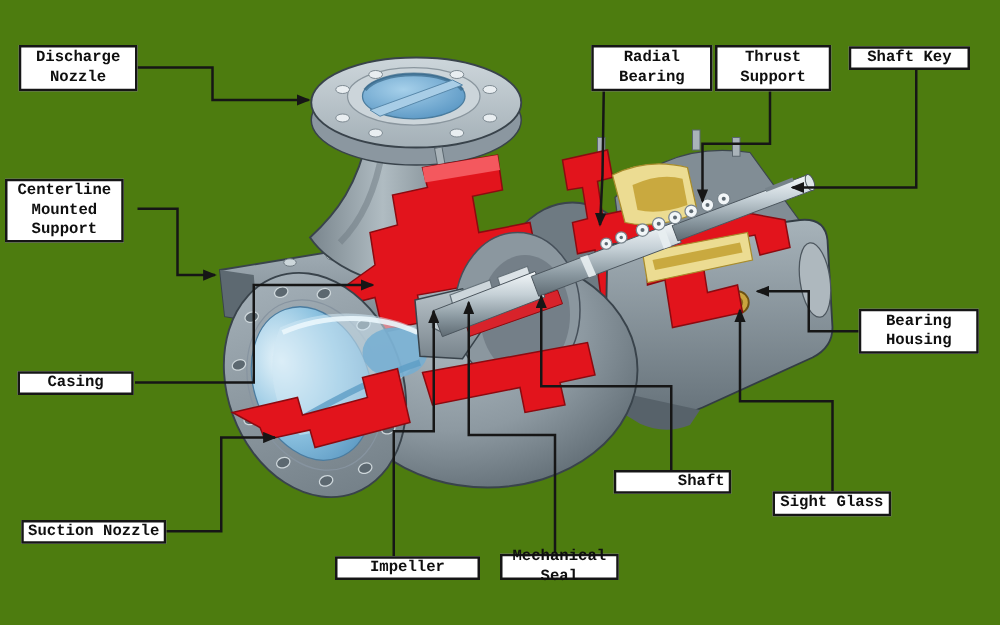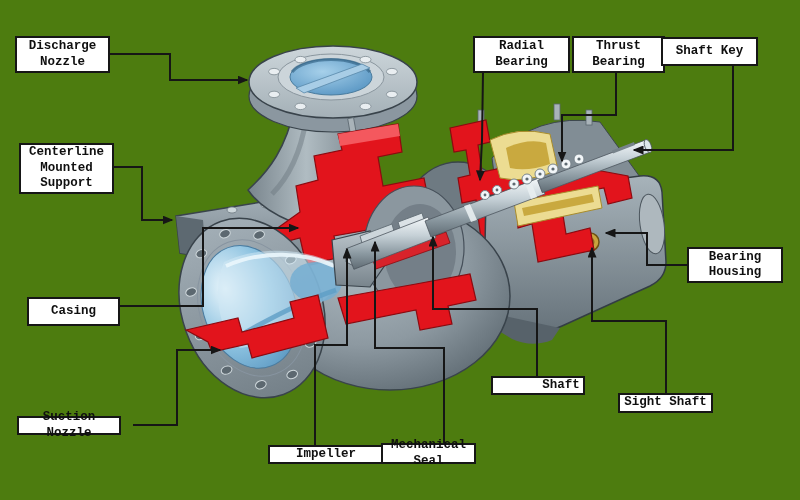--- a/index.html
+++ b/index.html
@@ -248,41 +248,41 @@
       <polyline points="687,265 647,265 647,233 606,233" marker-end="url(#arrow)"></polyline>
       <polyline points="483,73 482,140 480,180" marker-end="url(#arrow)"></polyline>
       <polyline points="616,73 616,115 562,115 562,161" marker-end="url(#arrow)"></polyline>
       <polyline points="733,56 733,150 634,150" marker-end="url(#arrow)"></polyline>
     </g>
   </svg>
 
   <div class="lbl" style="left:15px;top:36px;width:95px;height:37px;">Discharge
 Nozzle</div>
 
-  <div class="lbl" style="left:19px;top:143px;width:95px;height:51px;">Centerline
+  <div class="lbl" style="left:4px;top:143px;width:95px;height:51px;">Centerline
 Mounted
 Support</div>
 
-  <div class="lbl" style="left:27px;top:297px;width:93px;height:29px;">Casing</div>
-
-  <div class="lbl" style="left:17px;top:416px;width:104px;height:19px;">Suction Nozzle</div>
+  <div class="lbl" style="left:14px;top:297px;width:93px;height:19px;">Casing</div>
+
+  <div class="lbl" style="left:17px;top:416px;width:116px;height:19px;">Suction Nozzle</div>
 
   <div class="lbl" style="left:268px;top:445px;width:116px;height:19px;">Impeller</div>
 
-  <div class="lbl" style="left:381px;top:443px;width:95px;height:21px;">Mechanical
+  <div class="lbl" style="left:400px;top:443px;width:95px;height:21px;">Mechanical
 Seal</div>
 
   <div class="lbl" style="left:491px;top:376px;width:94px;height:19px;padding-left:48px;">Shaft</div>
 
-  <div class="lbl" style="left:618px;top:393px;width:95px;height:20px;">Sight Shaft</div>
+  <div class="lbl" style="left:618px;top:393px;width:95px;height:20px;">Sight Glass</div>
 
   <div class="lbl" style="left:687px;top:247px;width:96px;height:36px;">Bearing
 Housing</div>
 
   <div class="lbl" style="left:437px;top:36px;width:97px;height:37px;margin-left:36px;">Radial
 Bearing</div>
 
   <div class="lbl" style="left:572px;top:36px;width:93px;height:37px;">Thrust
-Bearing</div>
-
-  <div class="lbl" style="left:661px;top:37px;width:97px;height:29px;">Shaft Key</div>
+Support</div>
+
+  <div class="lbl" style="left:679px;top:37px;width:97px;height:19px;">Shaft Key</div>
 
 </div>
 
 </body></html>

